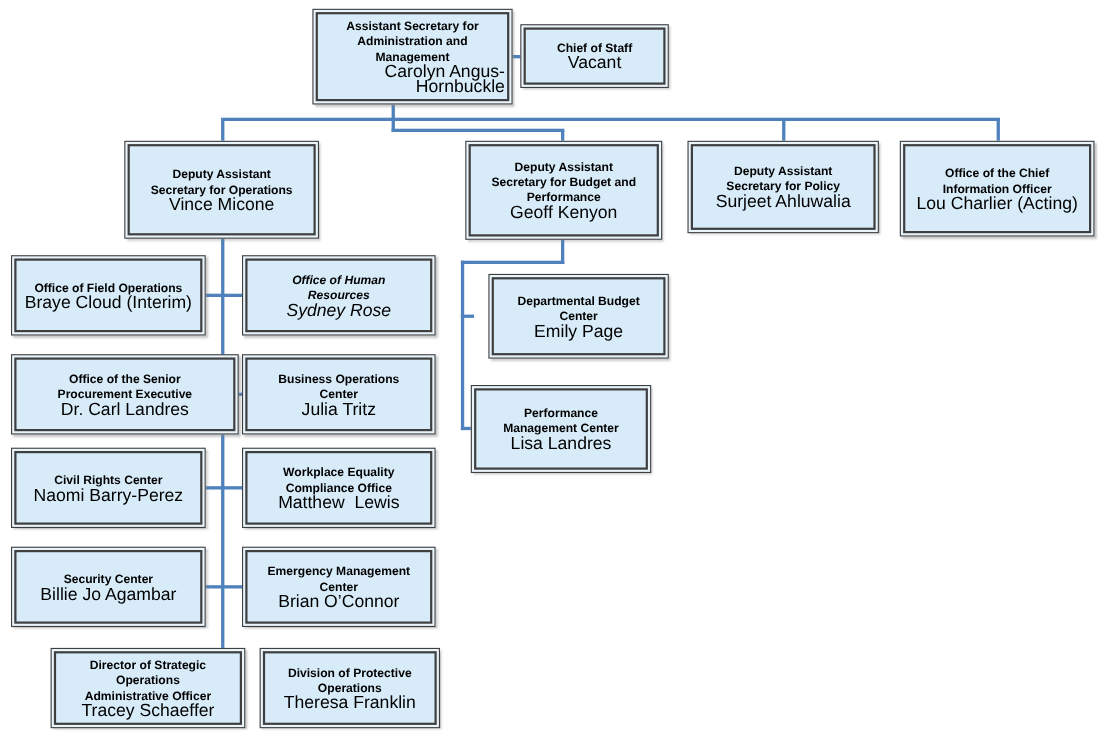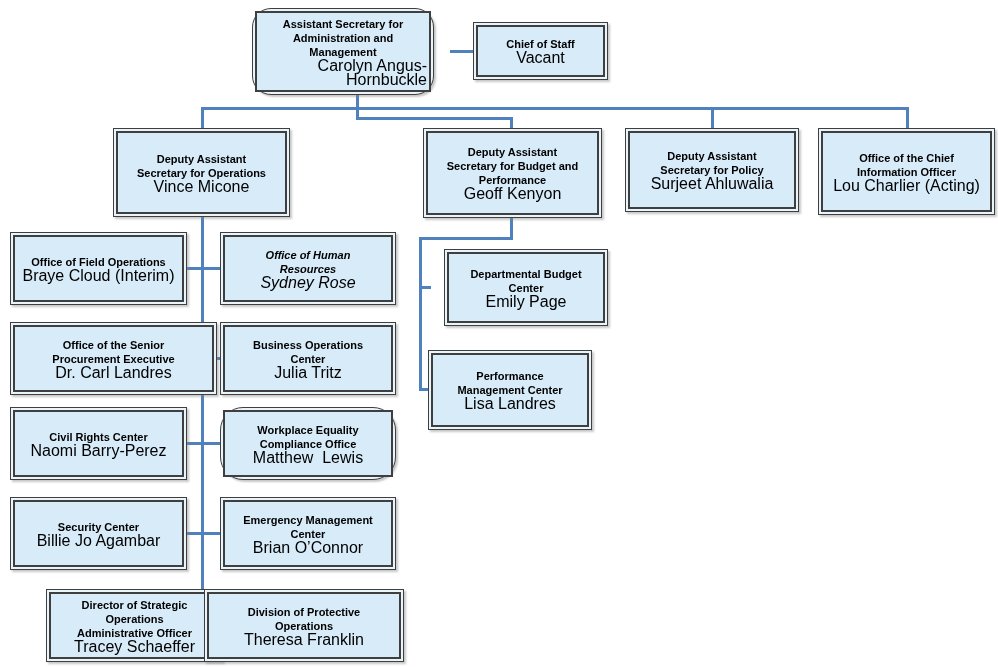--- a/index.html
+++ b/index.html
@@ -72,21 +72,21 @@
   <div class="line h" style="left:187px; top:442px; width:33px;"></div>
   <div class="line h" style="left:187px; top:532px; width:33px;"></div>
   <div class="line h" style="left:187px; top:624px; width:33px;"></div>
 
   <div class="line v" style="left:510px; top:218px; height:22px;"></div>
   <div class="line h" style="left:419px; top:237px; width:94px;"></div>
   <div class="line v" style="left:419px; top:237px; height:154px;"></div>
   <div class="line h" style="left:419px; top:286px; width:12px;"></div>
   <div class="line h" style="left:419px; top:388px; width:12px;"></div>
 
-  <div class="node" style="left:252px; top:8px; width:182px; height:87px;border-radius:19px;">
+  <div class="node" style="left:284px; top:8px; width:182px; height:87px;">
     <div class="node-inner">
       <div class="node-title">Assistant Secretary for
 Administration and
 Management</div>
       <div class="node-name">Carolyn Angus-Hornbuckle</div>
     </div>
   </div>
   <div class="node" style="left:473px; top:22px; width:135px; height:58px;">
     <div class="node-inner">
       <div class="node-title">Chief of Staff</div>
@@ -165,35 +165,35 @@
       <div class="node-name">Sydney Rose</div>
     </div>
   </div>
   <div class="node" style="left:220px; top:322px; width:176px; height:73px;">
     <div class="node-inner">
       <div class="node-title">Business Operations
 Center</div>
       <div class="node-name">Julia Tritz</div>
     </div>
   </div>
-  <div class="node" style="left:220px; top:407px; width:176px; height:73px;border-radius:23px;">
+  <div class="node" style="left:220px; top:407px; width:176px; height:73px;">
     <div class="node-inner">
       <div class="node-title">Workplace Equality
 Compliance Office</div>
       <div class="node-name">Matthew  Lewis</div>
     </div>
   </div>
   <div class="node" style="left:220px; top:497px; width:176px; height:73px;">
     <div class="node-inner">
       <div class="node-title">Emergency Management
 Center</div>
       <div class="node-name">Brian O’Connor</div>
     </div>
   </div>
-  <div class="node" style="left:204px; top:589px; width:200px; height:73px;">
+  <div class="node" style="left:236px; top:589px; width:164px; height:73px;">
     <div class="node-inner">
       <div class="node-title">Division of Protective
 Operations</div>
       <div class="node-name">Theresa Franklin</div>
     </div>
   </div>
 
   <div class="node" style="left:444px; top:249px; width:164px; height:77px;">
     <div class="node-inner">
       <div class="node-title">Departmental Budget

